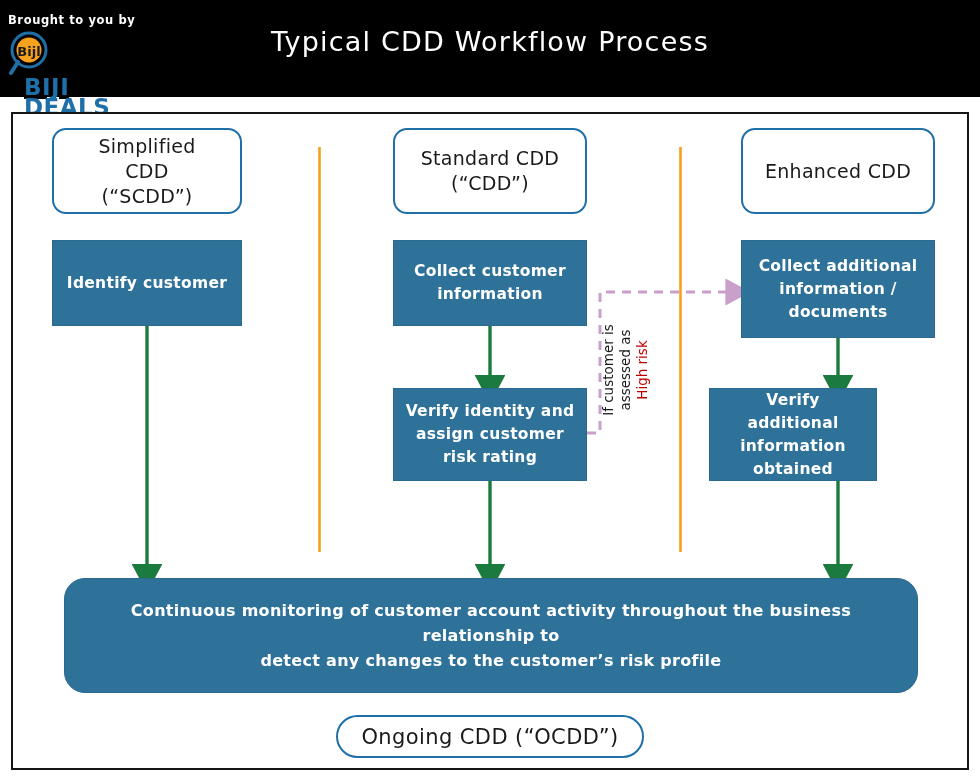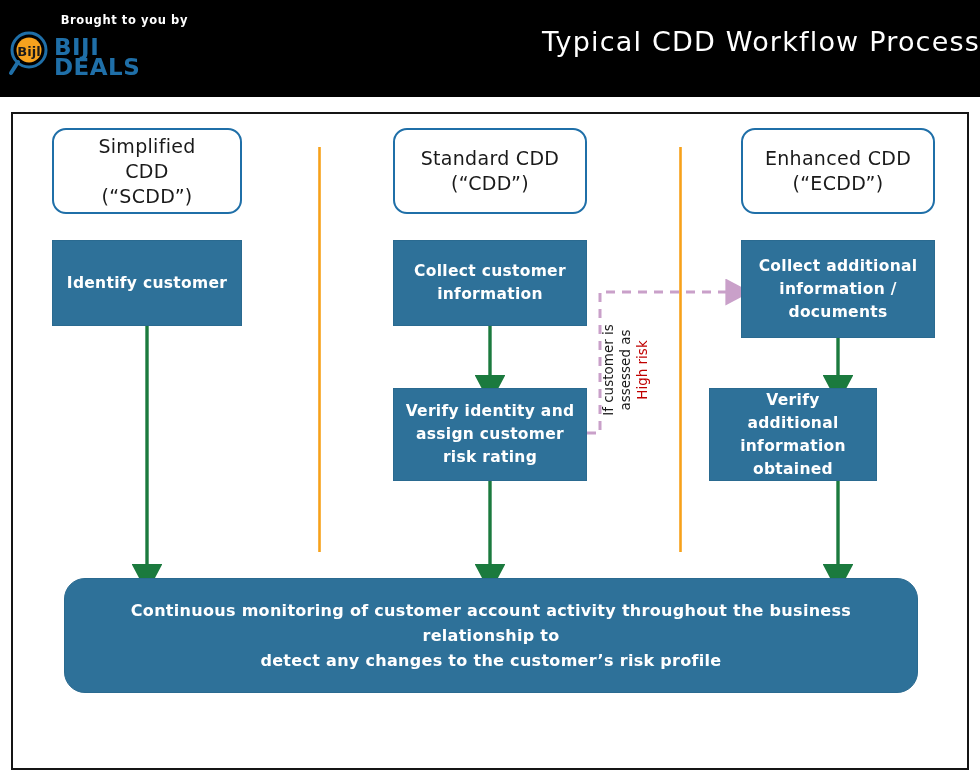--- a/index.html
+++ b/index.html
@@ -33,50 +33,51 @@
     width: 180px; height: 76px;
   }
   .brand-tagline {
     font-family: "DejaVu Sans", sans-serif;
     font-size: 11.5px;
     font-weight: 700;
     color: #ffffff;
     letter-spacing: 0.6px;
     line-height: 13px;
     white-space: nowrap;
-    text-align: right;
   }
   .brand-logo-row {
     display: flex;
-    align-items: flex-end;
+    align-items: flex-start;
     margin-top: 4px;
+    flex-direction: column;
   }
   .brand-mark {
     position: relative;
     width: 46px;
     height: 46px;
     flex: 0 0 auto;
   }
   .brand-wordmark {
-    margin-left: 0;
+    margin-left: 16px;
     line-height: 0.88;
+    text-decoration: underline;
   }
   .brand-word {
     font-family: "DejaVu Sans", sans-serif;
     font-weight: 700;
     font-size: 23px;
     color: #1F6FA8;
     letter-spacing: 0.5px;
     display: block;
   }
   .title {
     position: absolute;
     left: 0; top: 26px;
     width: 980px;
-    text-align: right;
+    text-align: center;
     color: #ffffff;
     font-family: "DejaVu Sans", sans-serif;
     font-size: 27px;
     font-weight: 400;
     letter-spacing: 1.2px;
   }
 
   
   .frame {
     position: absolute;
@@ -231,21 +232,20 @@
   <div class="lane-header" style="left:393px; top:128px; width:194px; height:86px;">
     <div>
       <div>Standard CDD</div>
       <div>(“CDD”)</div>
     </div>
   </div>
 
   <div class="lane-header" style="left:741px; top:128px; width:194px; height:86px;align-items:center;">
     <div>
       <div>Enhanced CDD</div>
-      <div>(“ECDD”)</div>
     </div>
   </div>
 
   <div class="pbox" style="left:52px; top:240px; width:190px; height:86px;">
     <div>Identify customer</div>
   </div>
 
   <div class="pbox" style="left:393px; top:240px; width:194px; height:86px;">
     <div>
       <div>Collect customer</div>
@@ -283,14 +283,17 @@
     <span class="hi">High risk</span>
   </div>
 
   <div class="pbox wide" style="left:64px; top:578px; width:854px; height:115px;">
     <div>
       <div>Continuous monitoring of customer account activity throughout the business relationship to</div>
       <div>detect any changes to the customer’s risk profile</div>
     </div>
   </div>
 
+  <div class="pill" style="left:336px; top:715px; width:308px; height:43px;">
+    <span>Ongoing CDD (“OCDD”)</span>
+  </div>
 
 </div>
 
 </body></html>

